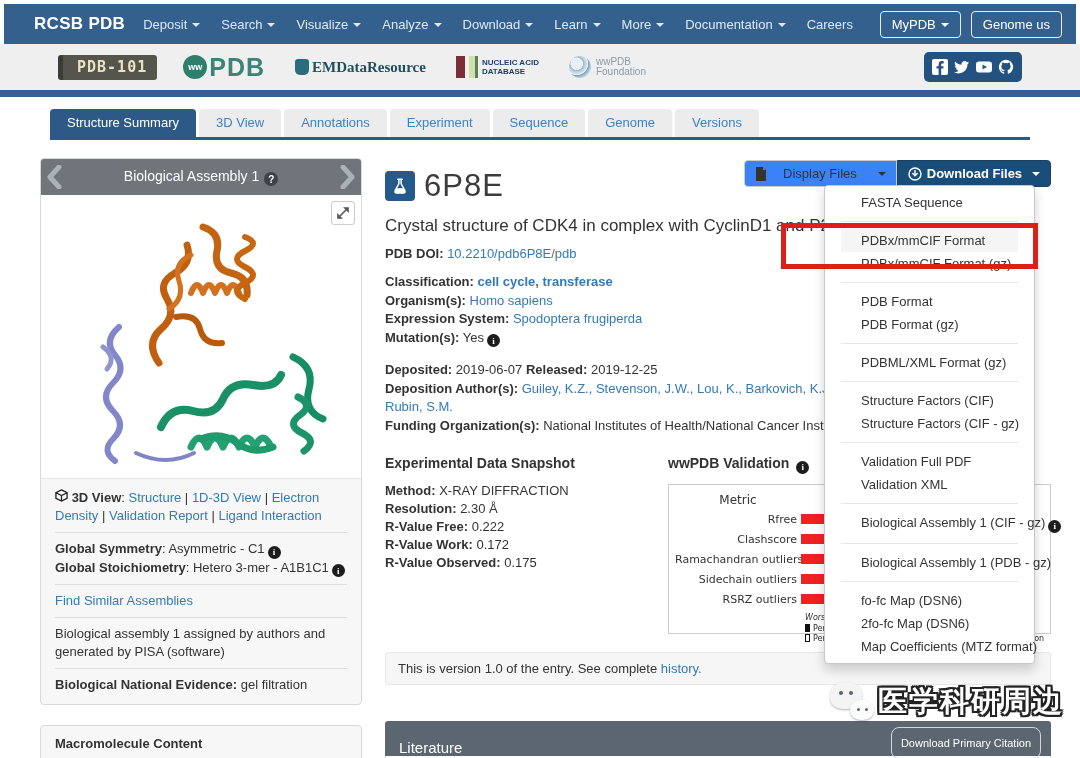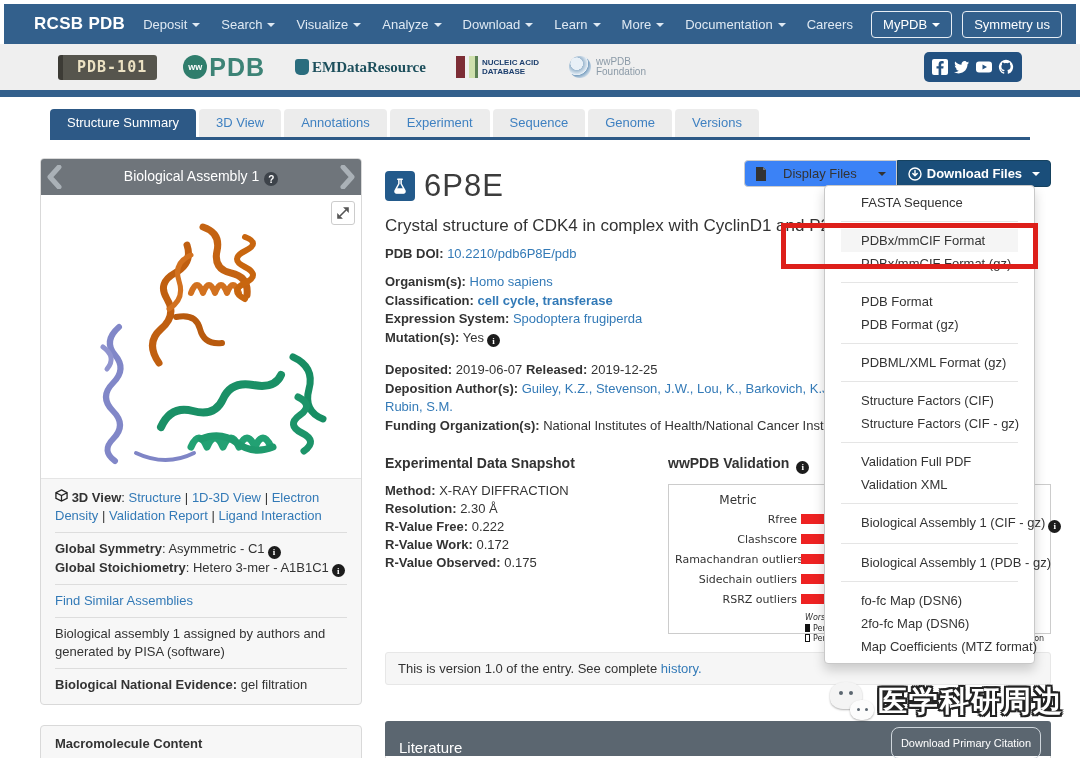--- a/index.html
+++ b/index.html
@@ -122,21 +122,21 @@
       <span class="nav-item"><span>Search</span><span class="caret"></span></span>
       <span class="nav-item"><span>Visualize</span><span class="caret"></span></span>
       <span class="nav-item"><span>Analyze</span><span class="caret"></span></span>
       <span class="nav-item"><span>Download</span><span class="caret"></span></span>
       <span class="nav-item"><span>Learn</span><span class="caret"></span></span>
       <span class="nav-item"><span>More</span><span class="caret"></span></span>
       <span class="nav-item"><span>Documentation</span><span class="caret"></span></span>
       <span class="nav-item"><span>Careers</span></span>
     </div>
     <span class="nav-btn"><span>MyPDB</span><span class="caret"></span></span>
-    <span class="nav-btn"><span>Symmetry us</span></span>
+    <span class="nav-btn"><span>Genome us</span></span>
   </div>
 
   <div class="logobar">
     <span class="pdb101">PDB-101</span>
     <span class="wwpdb-logo">
       <span class="ww-circle">ww</span>
       <span class="pdb-txt">PDB</span>
     </span>
     <span class="emdata">
       <span class="em-ic"></span>
@@ -289,22 +289,22 @@
       </div>
 
       <div class="entry-title">Crystal structure of CDK4 in complex with CyclinD1 and P27</div>
 
       <div class="doi-line">
         <span class="b">PDB DOI:</span>
         <a class="lnk">10.2210/pdb6P8E/pdb</a>
       </div>
 
       <div class="meta">
+        <div><span class="b">Classification:</span> <a class="lnk b">cell cycle, transferase</a></div>
         <div><span class="b">Organism(s):</span> <a class="lnk">Homo sapiens</a></div>
-        <div><span class="b">Classification:</span> <a class="lnk b">cell cycle, transferase</a></div>
         <div><span class="b">Expression System:</span> <a class="lnk">Spodoptera frugiperda</a></div>
         <div><span class="b">Mutation(s):</span> <span>Yes</span><span class="ibadge">i</span></div>
       </div>
 
       <div class="dep-block">
         <div><span class="b">Deposited:</span> <span>2019-06-07</span>&nbsp;<span class="b">Released:</span> <span>2019-12-25</span></div>
         <div><span class="b">Deposition Author(s):</span> <a class="lnk">Guiley, K.Z., Stevenson, J.W., Lou, K., Barkovich, K.J.,</a></div>
         <div><a class="lnk">Rubin, S.M.</a></div>
         <div><span class="b">Funding Organization(s):</span> <span>National Institutes of Health/National Cancer Institute</span></div>
       </div>

